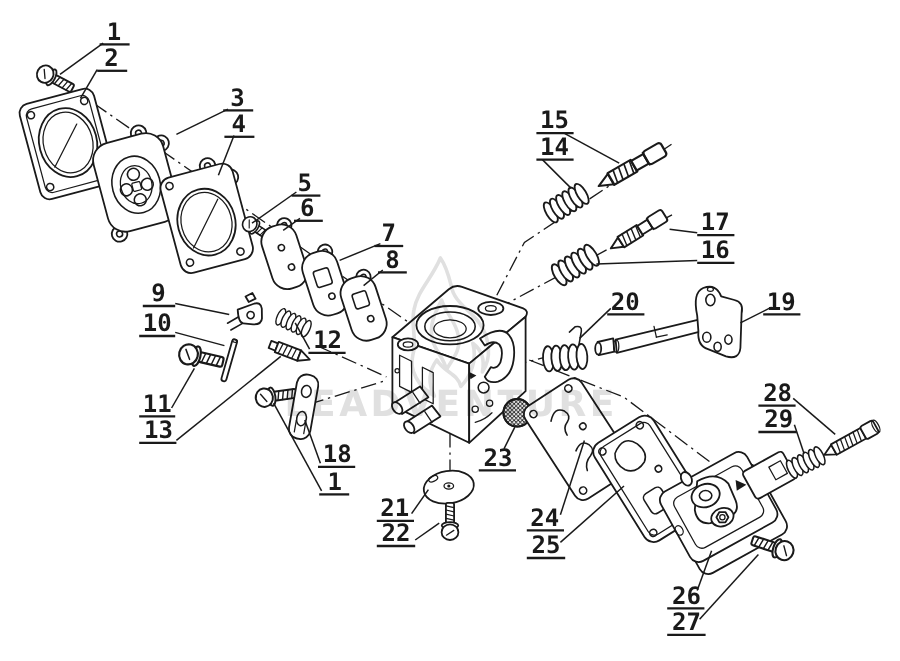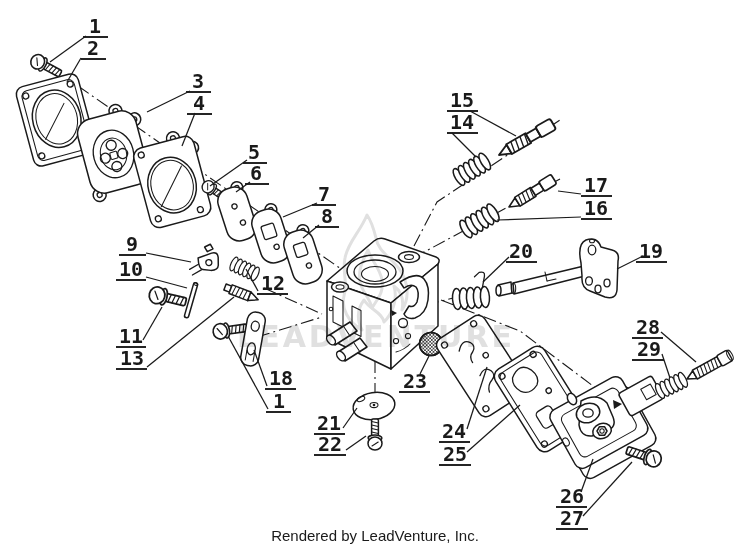--- a/index.html
+++ b/index.html
@@ -436,14 +436,13 @@
 
   <g style="mix-blend-mode:multiply">
     <g>
       <path class="wm-ln" d="M367,215 C360,232 348,242 345,258 C342,272 348,282 344,296 C341,308 348,322 362,330 C356,318 358,308 364,300 C370,310 382,312 384,322 C392,314 398,300 394,286 C402,292 404,300 402,310 C410,298 408,282 400,270 C392,258 378,252 376,238 C374,230 372,222 367,215 Z"></path>
       <path class="wm-ln" d="M368,250 C362,262 358,270 360,282 C362,292 370,298 372,308 C378,298 384,292 382,280 C380,268 372,262 368,250 Z"></path>
     </g>
     <text class="wm-text" x="376" y="347">LEADVENTURE</text>
   </g>
 </svg>
 
-<div class="footer">Rendered by LeadVenture, Inc.</div>
 </div>
 
 </body></html>

